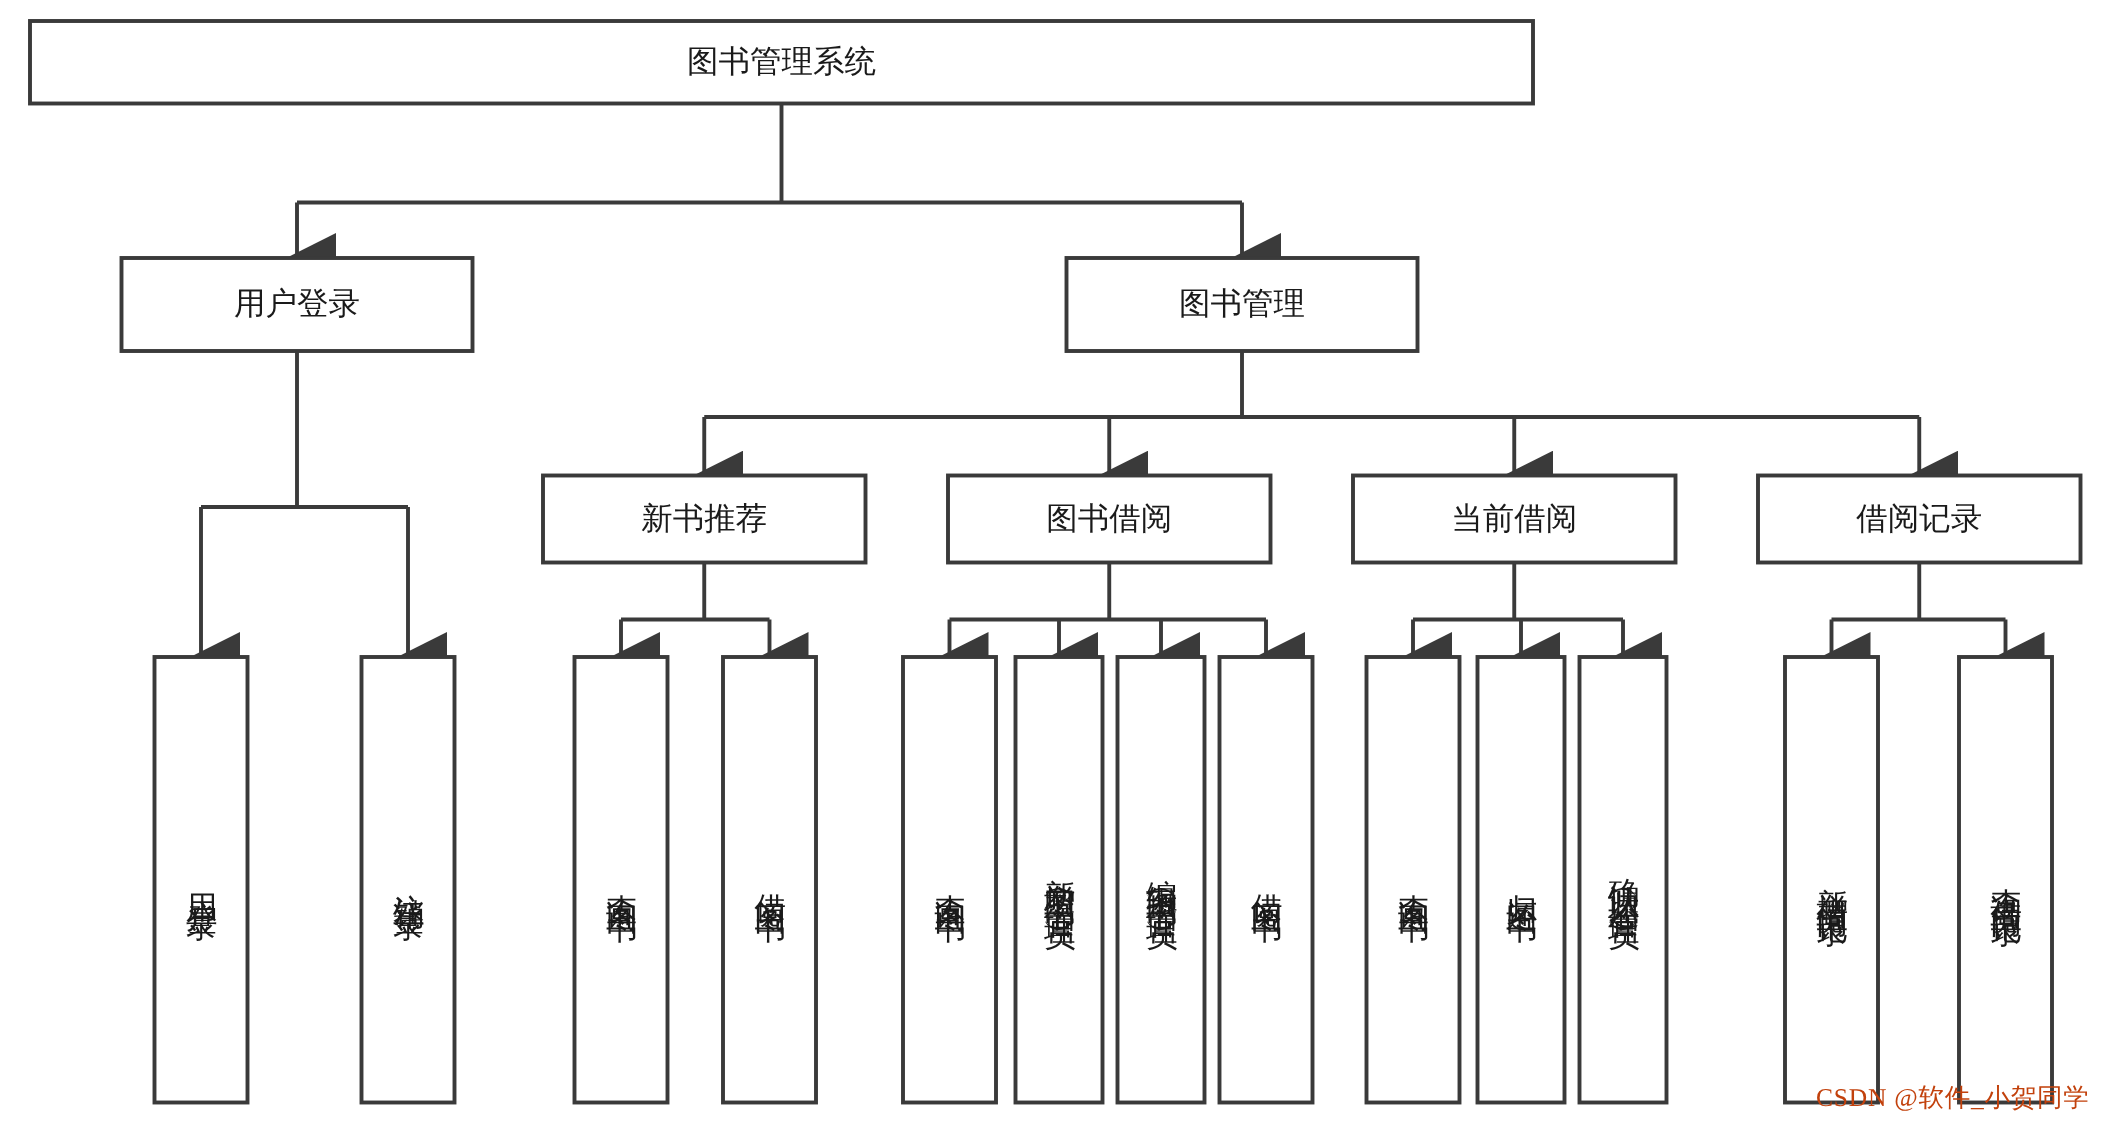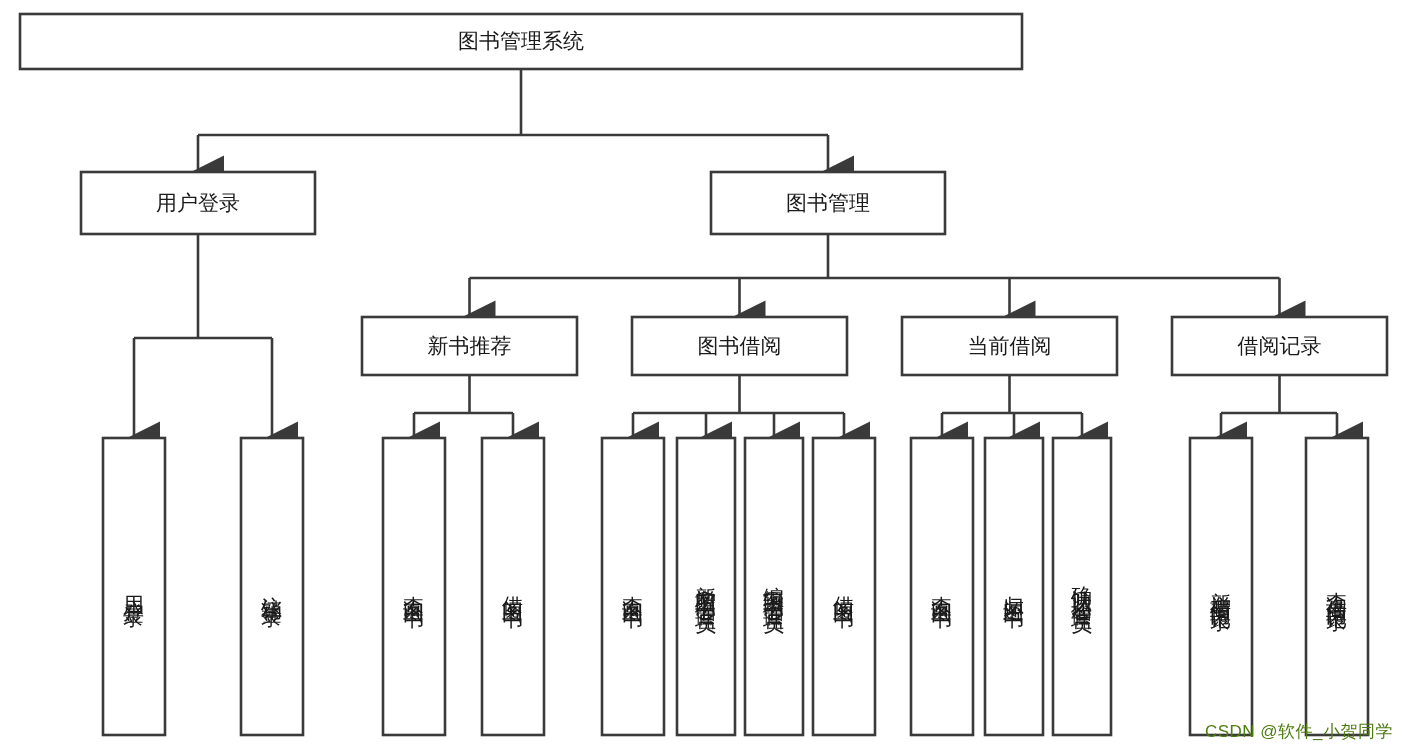--- a/index.html
+++ b/index.html
@@ -66,23 +66,23 @@
     font-size: 21px;
     color: #1a1a1a;
     letter-spacing: 4px;
     line-height: 1;
     white-space: nowrap;
   }
   .watermark {
     position: absolute;
     right: 12px;
     bottom: 6px;
-    font-family: Liberation Sans, sans-serif;
+    font-family: Liberation Serif, serif;
     font-size: 17px;
-    color: #4d7c0f;
+    color: #c2410c;
     letter-spacing: 0.5px;
     white-space: nowrap;
     pointer-events: none;
   }
 </style>
 </head>
 <body>
 
 <div id="diagram-root">
 

